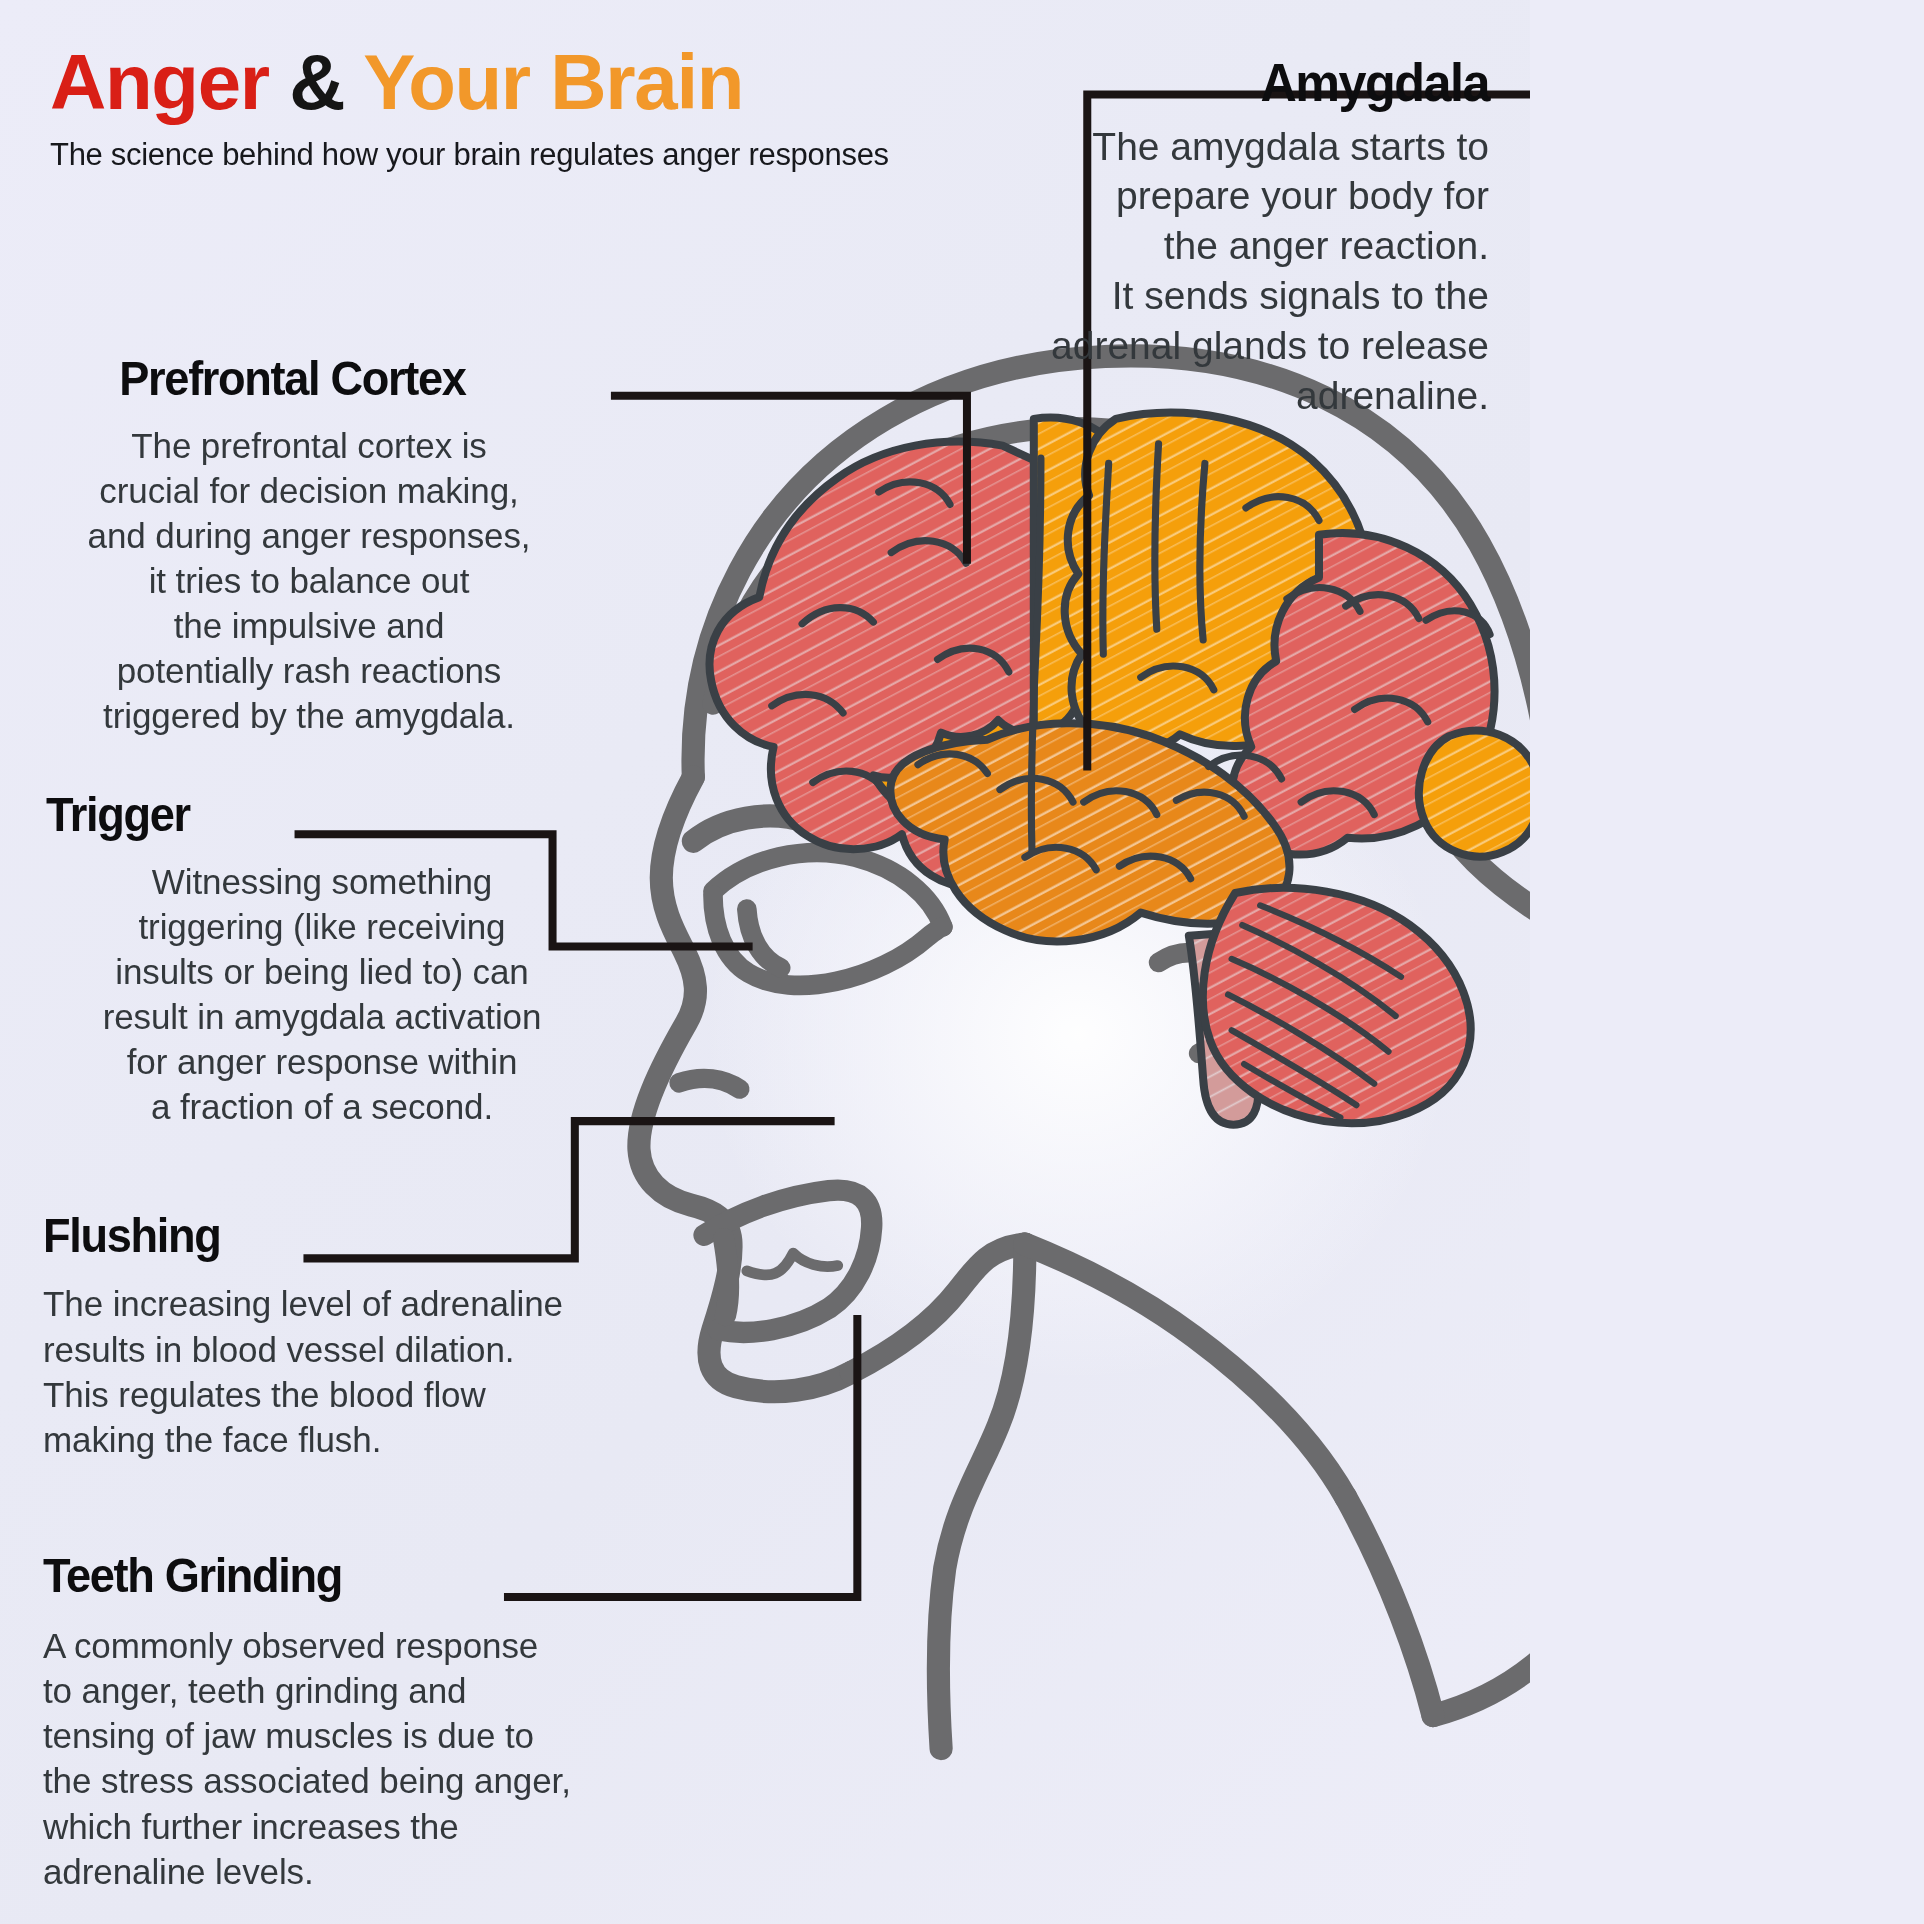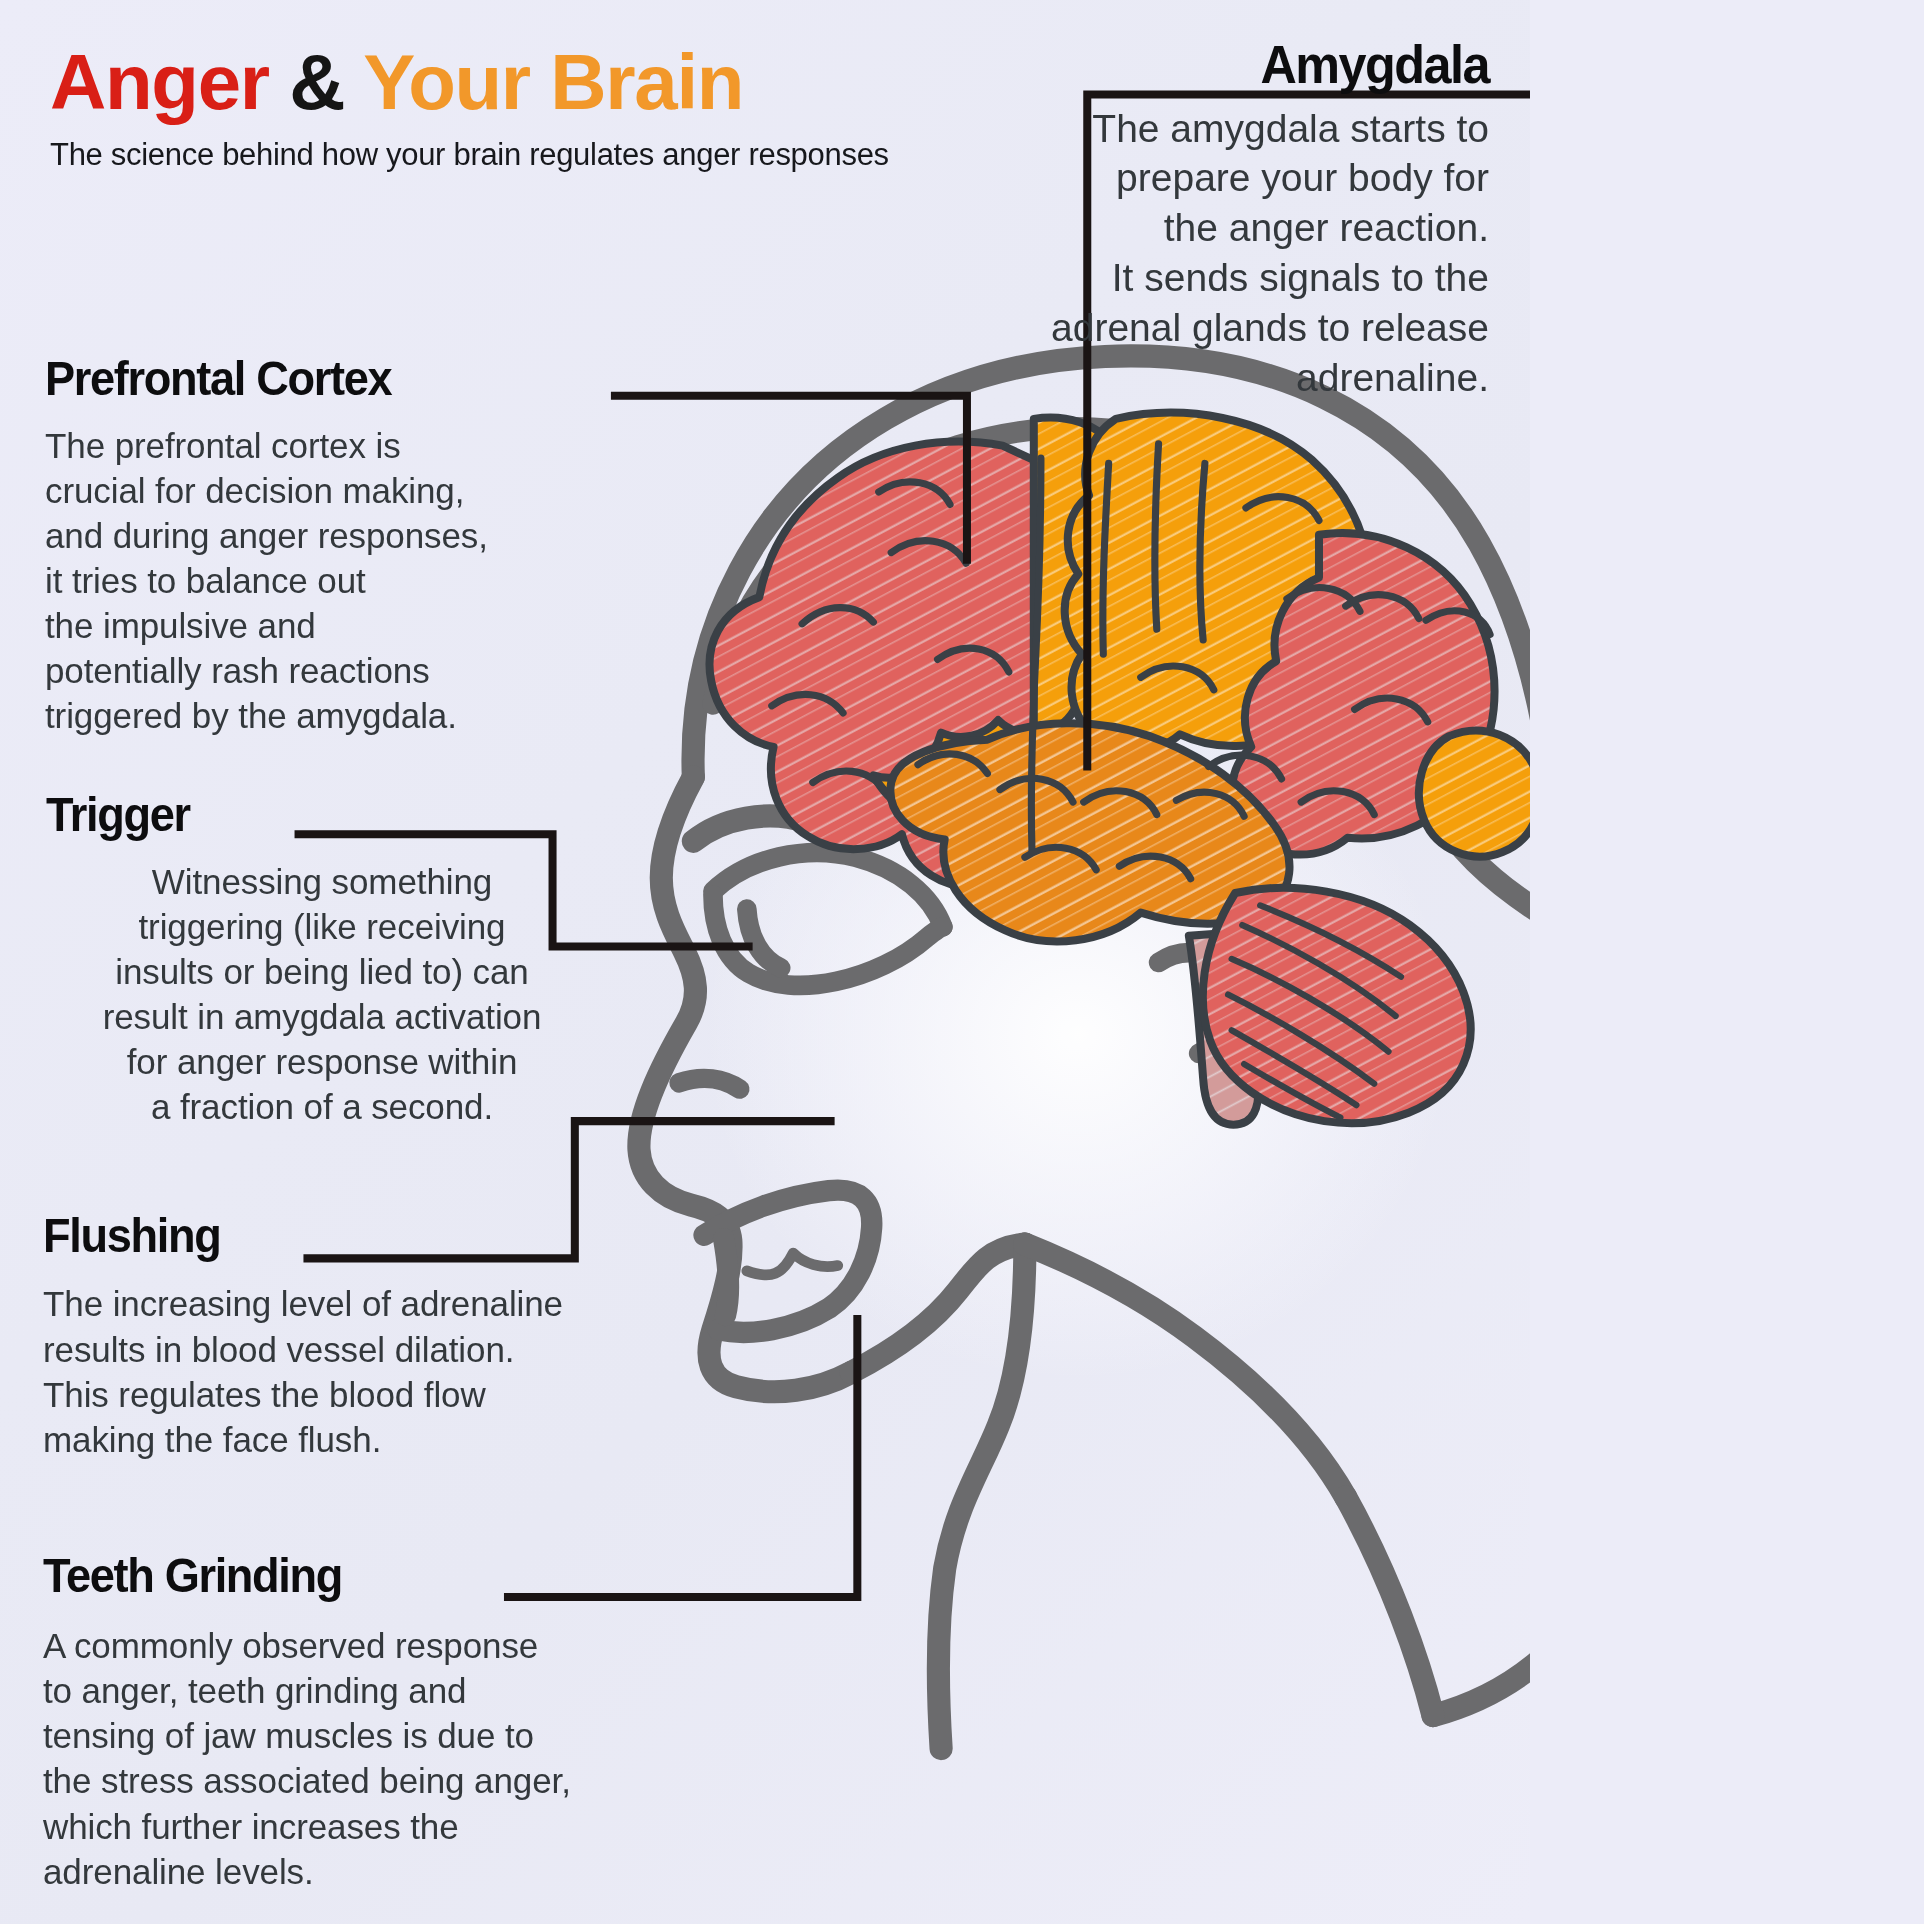--- a/index.html
+++ b/index.html
@@ -240,31 +240,31 @@
       <path d="M570,1792 L962,1792 L962,1480"></path>
     </g>
   </svg>
 
   <div class="blk" style="left:50px;top:43px;width:891px;">
     <h1 class="h1"><span class="red">Anger</span> <span class="amp">&amp;</span> <span class="org">Your Brain</span></h1>
     <p class="sub">The science behind how your brain
 regulates anger responses</p>
   </div>
 
-  <div class="blk right" style="right:41px;top:38px;width:472px;">
+  <div class="blk right" style="right:41px;top:56px;width:472px;">
     <h2 class="amy-h">Amygdala</h2>
     <p class="amy-b">The amygdala starts to
 prepare your body for
 the anger reaction.
 It sends signals to the
 adrenal glands to release
 adrenaline.</p>
   </div>
 
-  <div class="blk" style="left:45px;top:355px;width:552px;">
+  <div class="blk" style="left:33px;top:355px;width:552px;text-align:center;">
     <h2 class="sec-h">Prefrontal Cortex</h2>
     <p class="body" style="margin-top:19.6px;">The prefrontal cortex is
 crucial for decision making,
 and during anger responses,
 it tries to balance out
 the impulsive and
 potentially rash reactions
 triggered by the amygdala.</p>
   </div>
 

